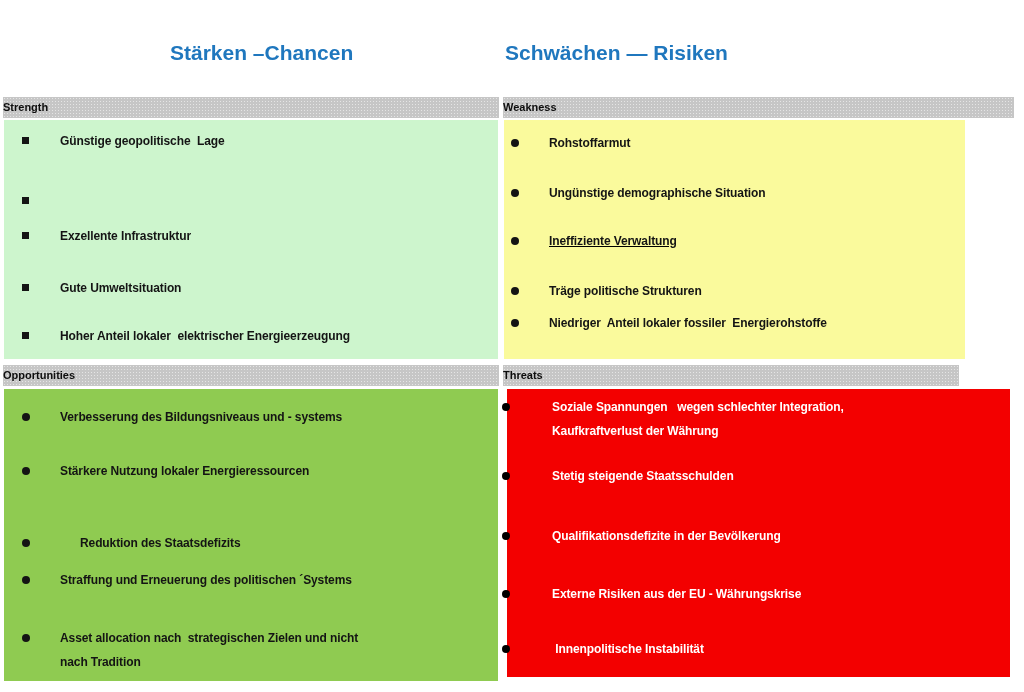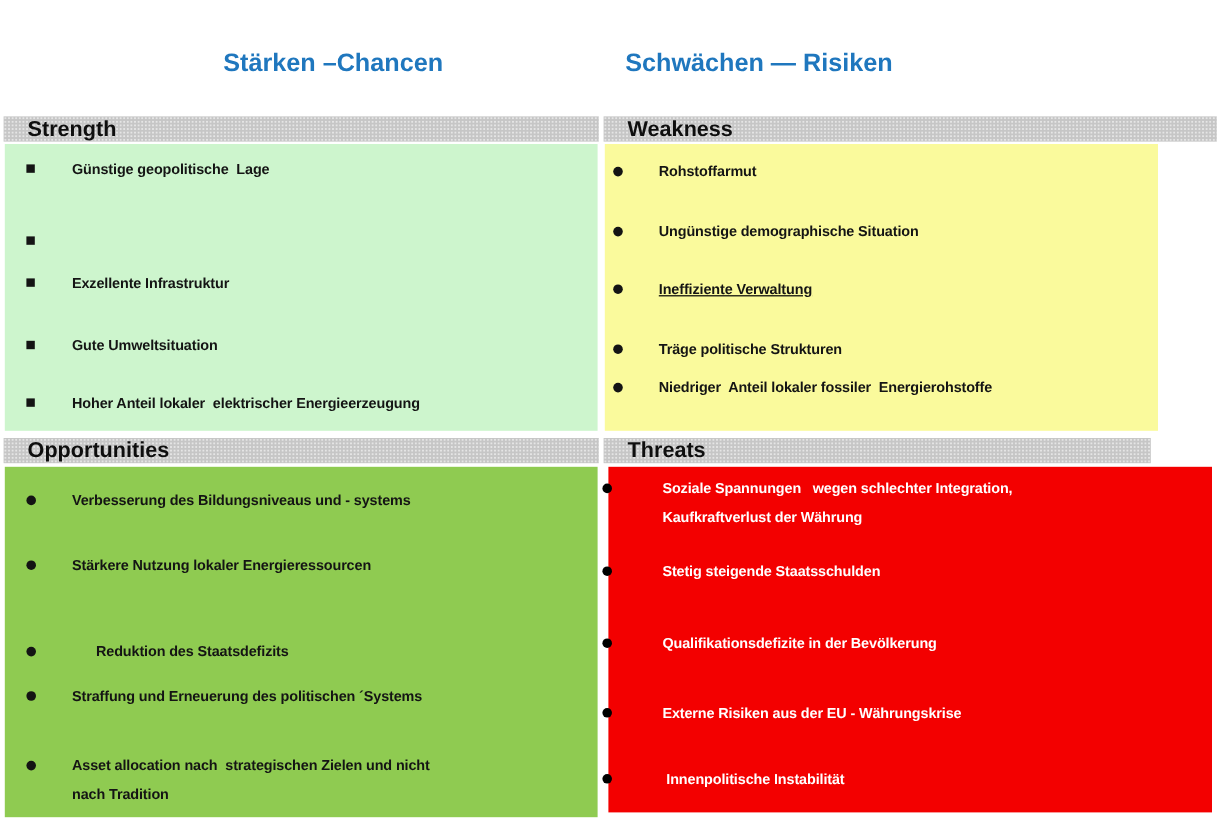--- a/index.html
+++ b/index.html
@@ -2,32 +2,32 @@
 <html style="--title_blue: #1F77BE; --bar_gray: #C6C6C6; --strength_bg: #CDF5CD; --weakness_bg: #FAFA9C; --opportunities_bg: #8FCB51; --threats_bg: #F30000; --text_dark: #141414; --threats_text: #FFFFFF;"><head>
 <meta charset="utf-8">
 <style>
   html, body { margin:0; padding:0; background:#ffffff; }
   .canvas {
     position:relative; width:1024px; height:692px; background:#ffffff;
     font-family:"Liberation Sans", sans-serif; overflow:hidden;
   }
   .col-title {
     position:absolute; top:40px; font-size:21px; line-height:26px;
-    font-weight:bold; color:var(--title_blue); white-space:pre;margin-left:16px;
+    font-weight:bold; color:var(--title_blue); white-space:pre;
   }
   #title-left  { left:170px; }
   #title-right { left:505px; }
 
   .bar {
     position:absolute; height:21px; box-sizing:border-box;
     background-color:var(--bar_gray);
     background-image:radial-gradient(rgba(255,255,255,0.55) 1px, rgba(0,0,0,0) 1px);
     background-size:3px 3px;
-    font-size:18px; font-weight:bold; color:#0e0e0e;
-    line-height:21px; padding-left:20px; white-space:pre;
+    font-size:11px; font-weight:bold; color:#0e0e0e;
+    line-height:21px; padding-left:0; white-space:pre;
   }
 
   .box { position:absolute; }
   .q-strength      { background:var(--strength_bg); }
   .q-weakness      { background:var(--weakness_bg); }
   .q-opportunities { background:var(--opportunities_bg); }
   .q-threats       { background:var(--threats_bg); }
 
   .item { position:absolute; left:0; right:0; }
   .txt {

